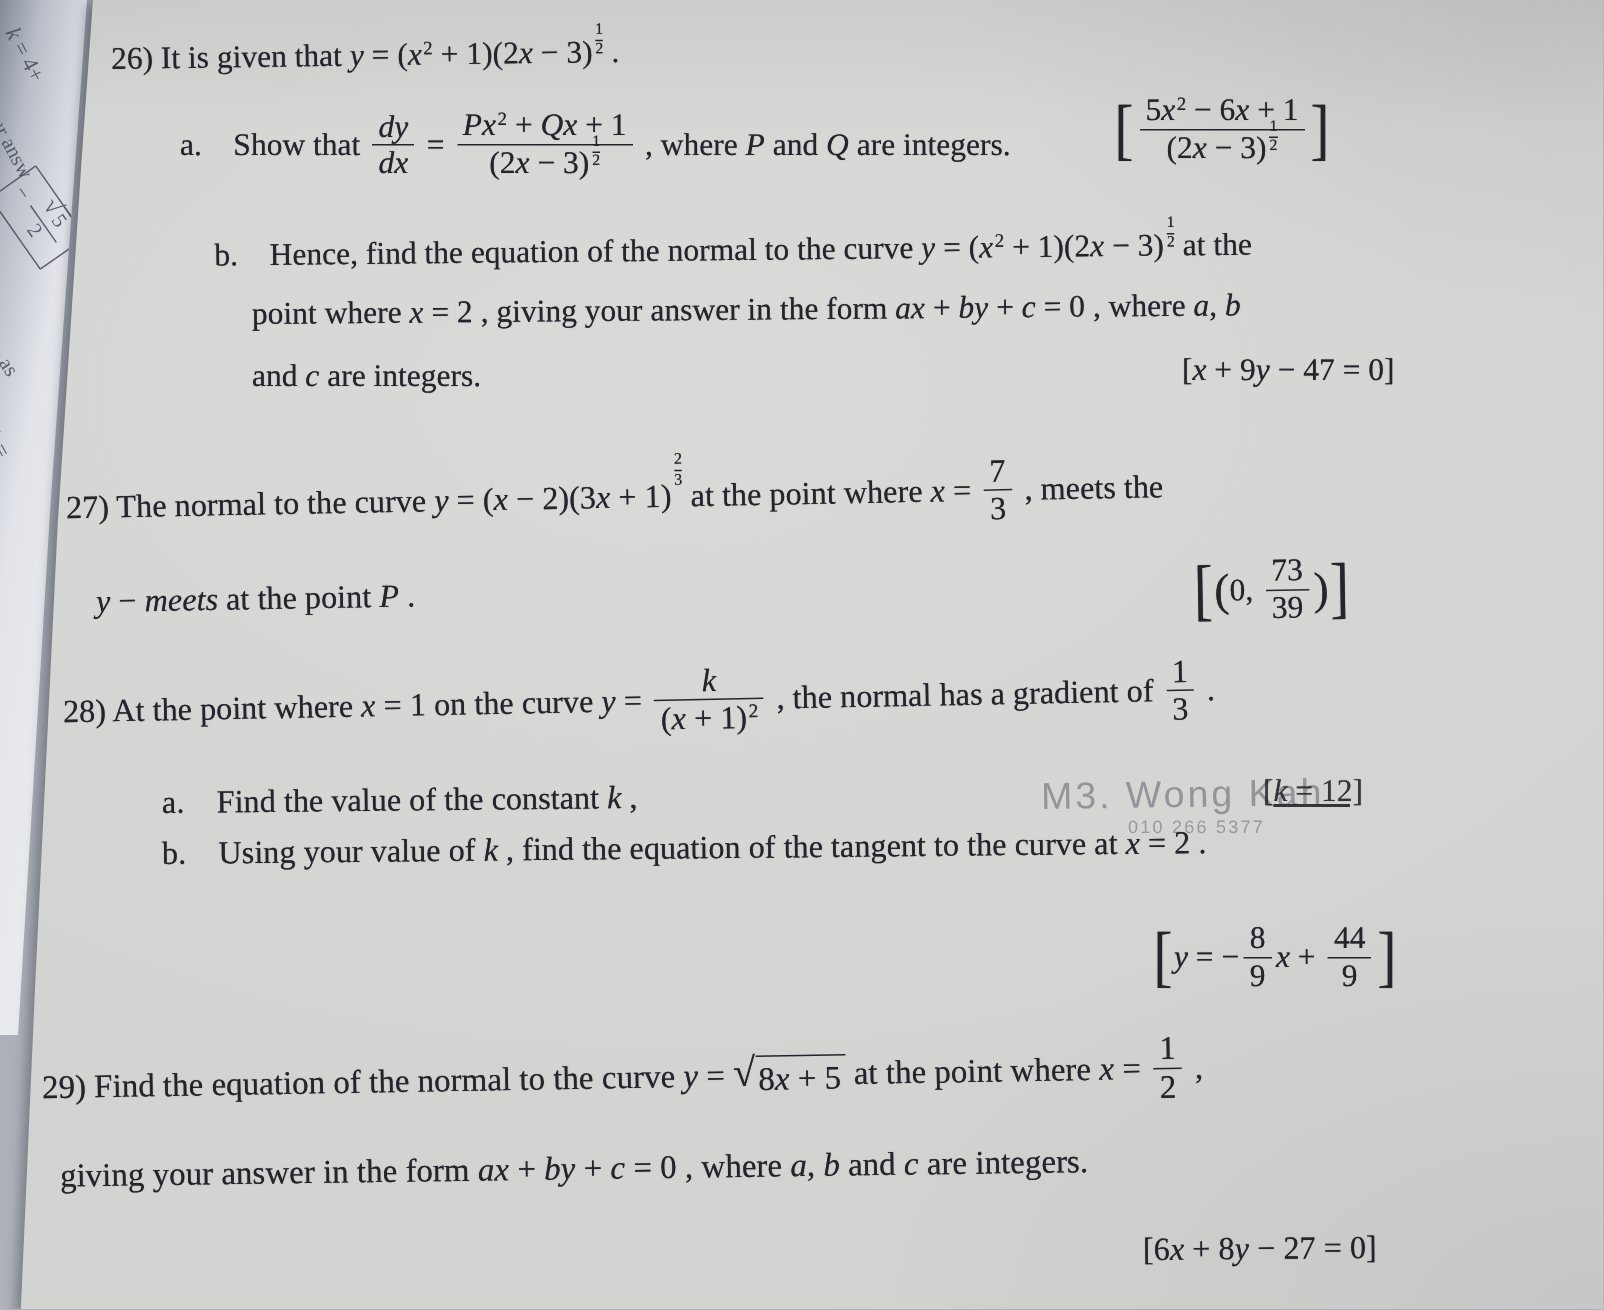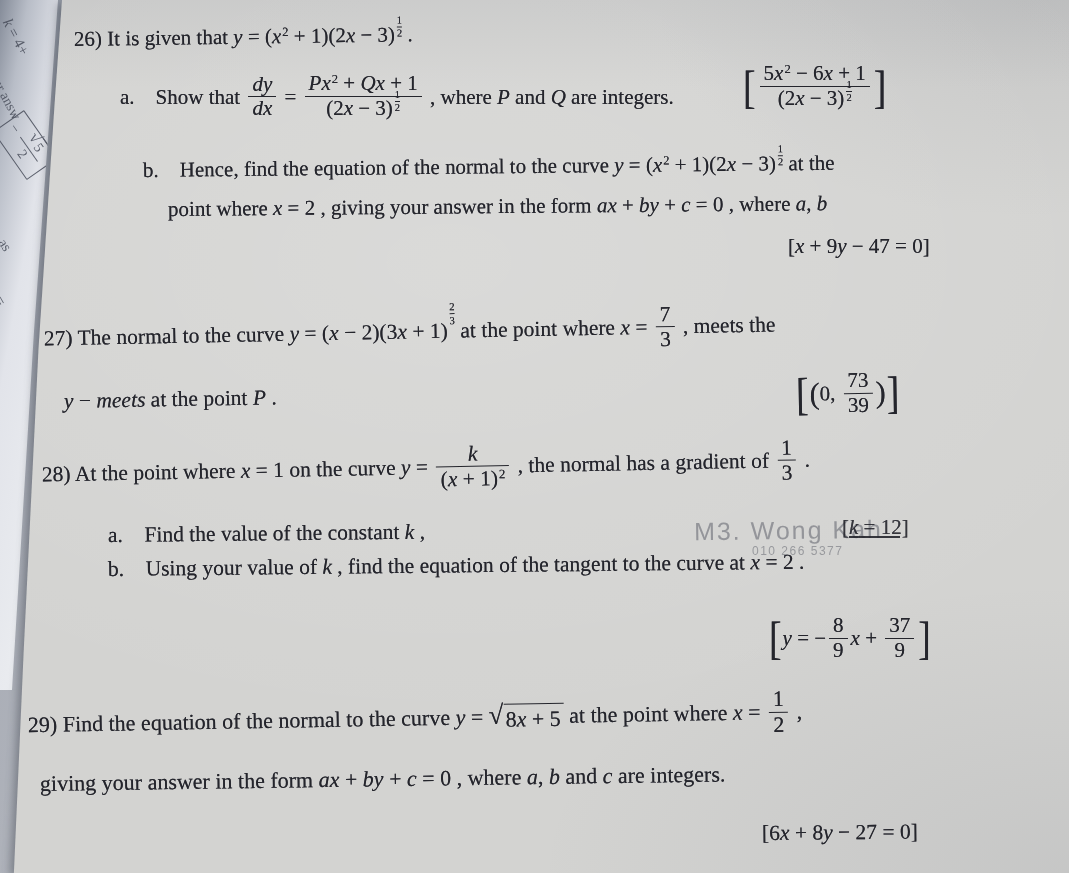--- a/index.html
+++ b/index.html
@@ -113,20 +113,21 @@
             <span class="fd">(2<i>x</i> − 3)<span class="fexp">
                 <span>1</span>
                 <span class="fed">2</span>
               </span></span>
           </span><span class="tb">]</span></div>
       <div class="line" id="l-q26b1">b. Hence, find the equation of the normal to the curve <i>y</i> = (<i>x</i><span class="sup">2</span> + 1)(2<i>x</i> − 3)<span class="fexp">
             <span>1</span>
             <span class="fed">2</span>
           </span> at the</div>
       <div class="line" id="l-q26b2">point where <i>x</i> = 2 , giving your answer in the form <i>ax</i> + <i>by</i> + <i>c</i> = 0 , where <i>a</i>, <i>b</i></div>
+      <div class="line" id="l-q26b3">and <i>c</i> are integers.</div>
       <div class="line" id="ans-q26b">[<i>x</i> + 9<i>y</i> − 47 = 0]</div>
 
       <div class="line" id="l-q27-1">27) The normal to the curve <i>y</i> = (<i>x</i> − 2)(3<i>x</i> + 1)<span class="fexp">
             <span>2</span>
             <span class="fed">3</span>
           </span> at the point where <i>x</i> = <span class="frac">
             <span class="fn">7</span>
             <span class="fd">3</span>
           </span> , meets the</div>
       <div class="line" id="l-q27-2"><i>y</i> − <i>meets</i> at the point <i>P</i> .</div>
@@ -144,21 +145,21 @@
           </span> .</div>
       <div class="line" id="l-q28a">a. Find the value of the constant <i>k</i> ,</div>
       <div class="wm" id="wm-name">M3. Wong Kah</div>
       <div class="line" id="ans-q28a">[<i>k</i> = 12]</div>
       <div class="wm" id="wm-phone">010 266 5377</div>
       <div class="line" id="l-q28b">b. Using your value of <i>k</i> , find the equation of the tangent to the curve at <i>x</i> = 2 .</div>
       <div class="line" id="ans-q28b"><span class="tb">[</span><i>y</i> = −<span class="frac">
             <span class="fn">8</span>
             <span class="fd">9</span>
           </span><i>x</i> + <span class="frac">
-            <span class="fn">37</span>
+            <span class="fn">44</span>
             <span class="fd">9</span>
           </span><span class="tb">]</span></div>
 
       <div class="line" id="l-q29-1">29) Find the equation of the normal to the curve <i>y</i> = <span class="sqrt">
             <span class="rsign">√</span>
             <span class="rad">8<i>x</i> + 5</span>
           </span> at the point where <i>x</i> = <span class="frac">
             <span class="fn">1</span>
             <span class="fd">2</span>
           </span> ,</div>

